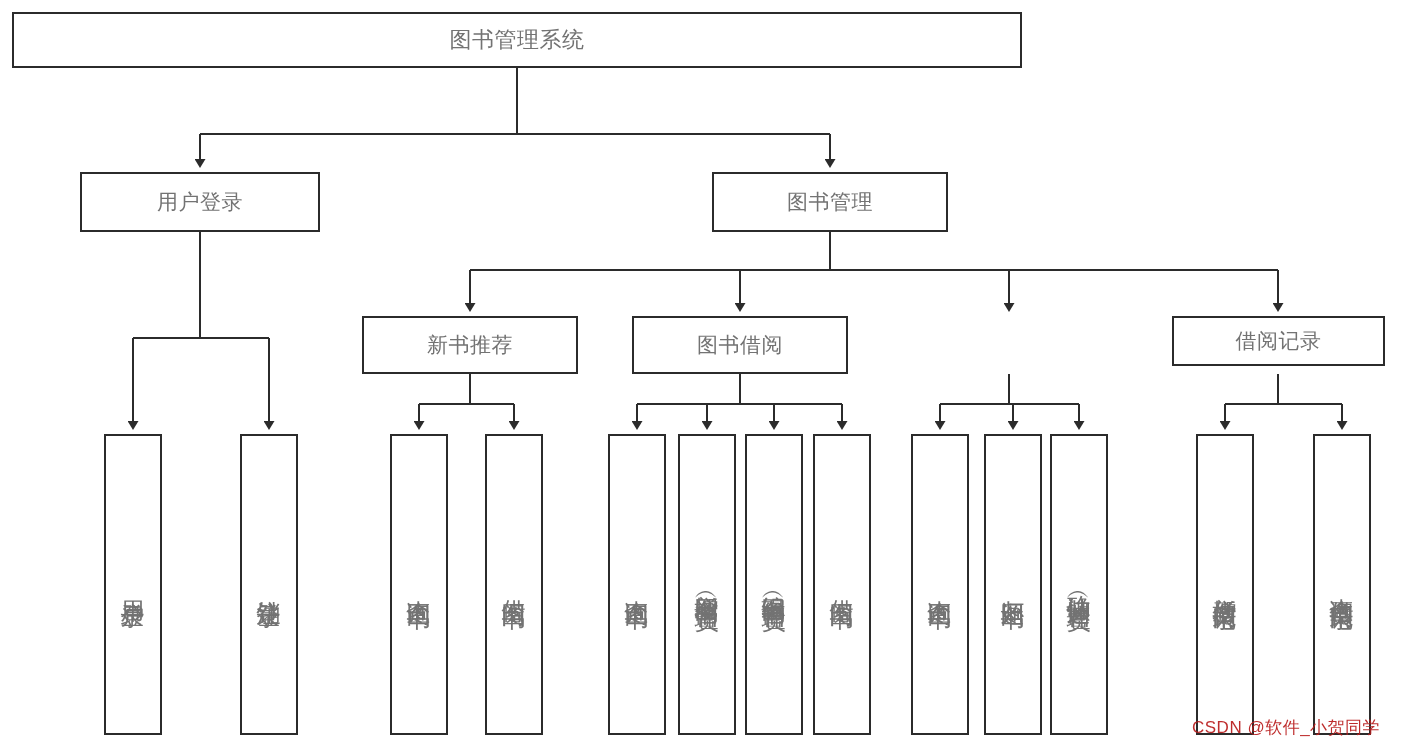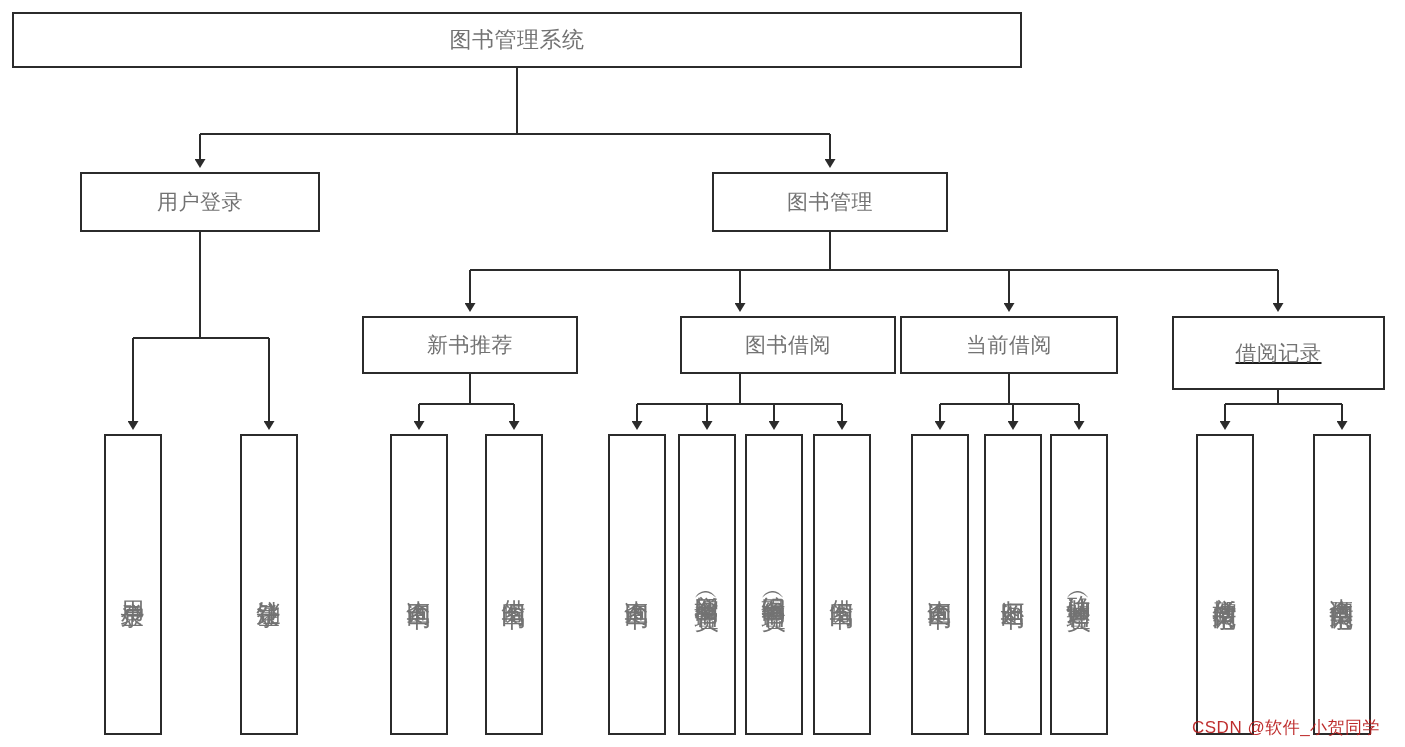--- a/index.html
+++ b/index.html
@@ -135,27 +135,24 @@
   <div class="node horiz" style="left:80px; top:172px; width:240px; height:60px;">
     <span class="lbl">用户登录</span>
   </div>
   <div class="node horiz" style="left:362px; top:316px; width:216px; height:58px;">
     <span class="lbl">新书推荐</span>
   </div>
 
   <div class="node horiz" style="left:712px; top:172px; width:236px; height:60px;">
     <span class="lbl">图书管理</span>
   </div>
-  <div class="node horiz" style="left:632px; top:316px; width:216px; height:58px;margin-left:48px;">
+  <div class="node horiz" style="left:632px; top:316px; width:216px; height:58px;">
     <span class="lbl">图书借阅</span>
   </div>
-  <div class="node horiz" style="left:900px; top:316px; width:218px; height:58px;">
-    <span class="lbl">当前借阅</span>
-  </div>
-  <div class="node horiz" style="left:1172px; top:316px; width:213px; height:74px;text-decoration:underline;">
+  <div class="node horiz" style="left:1172px; top:316px; width:213px; height:50px;">
     <span class="lbl">借阅记录</span>
   </div>
 
   <div class="node vert" style="left:104px; top:434px; width:58px; height:301px;">
     <span class="lbl">用户登录</span>
   </div>
   <div class="node vert" style="left:240px; top:434px; width:58px; height:301px;">
     <span class="lbl">注销登录</span>
   </div>
   <div class="node vert" style="left:390px; top:434px; width:58px; height:301px;">

